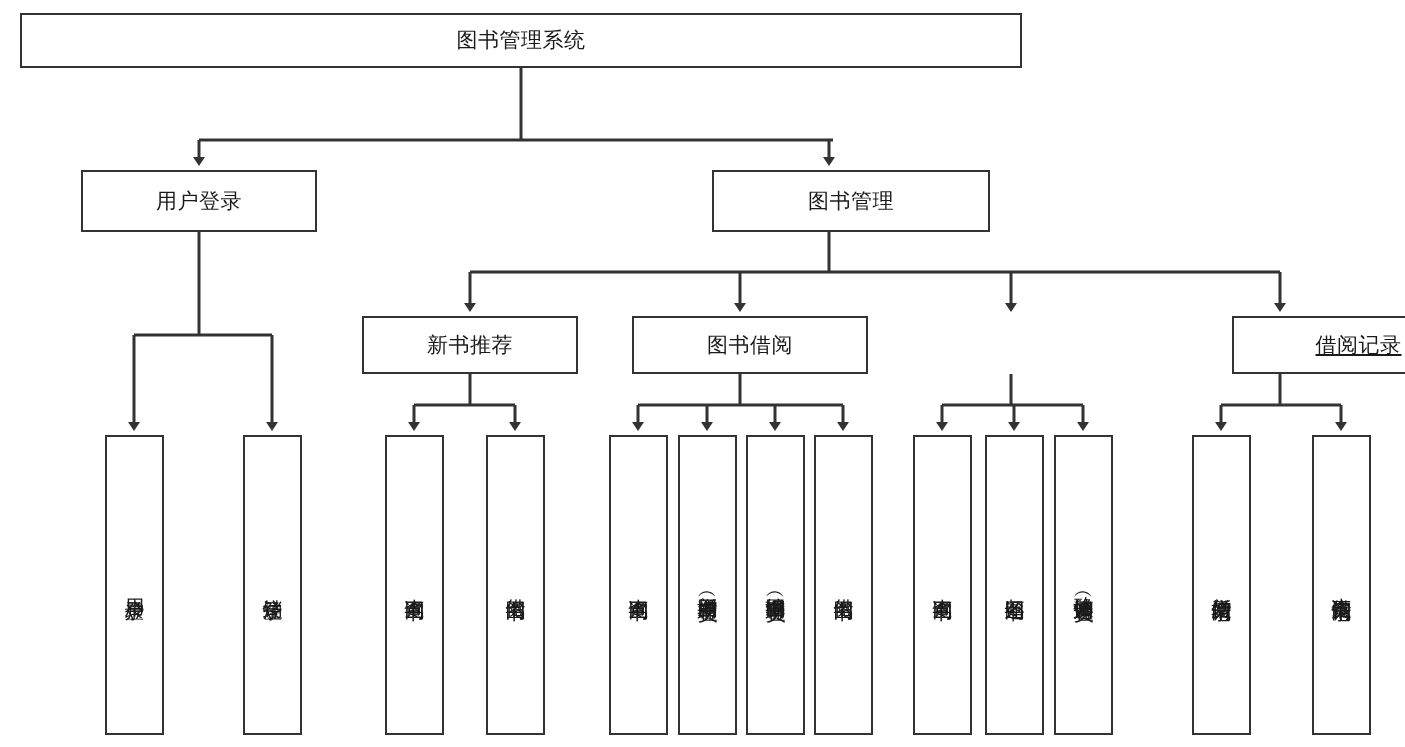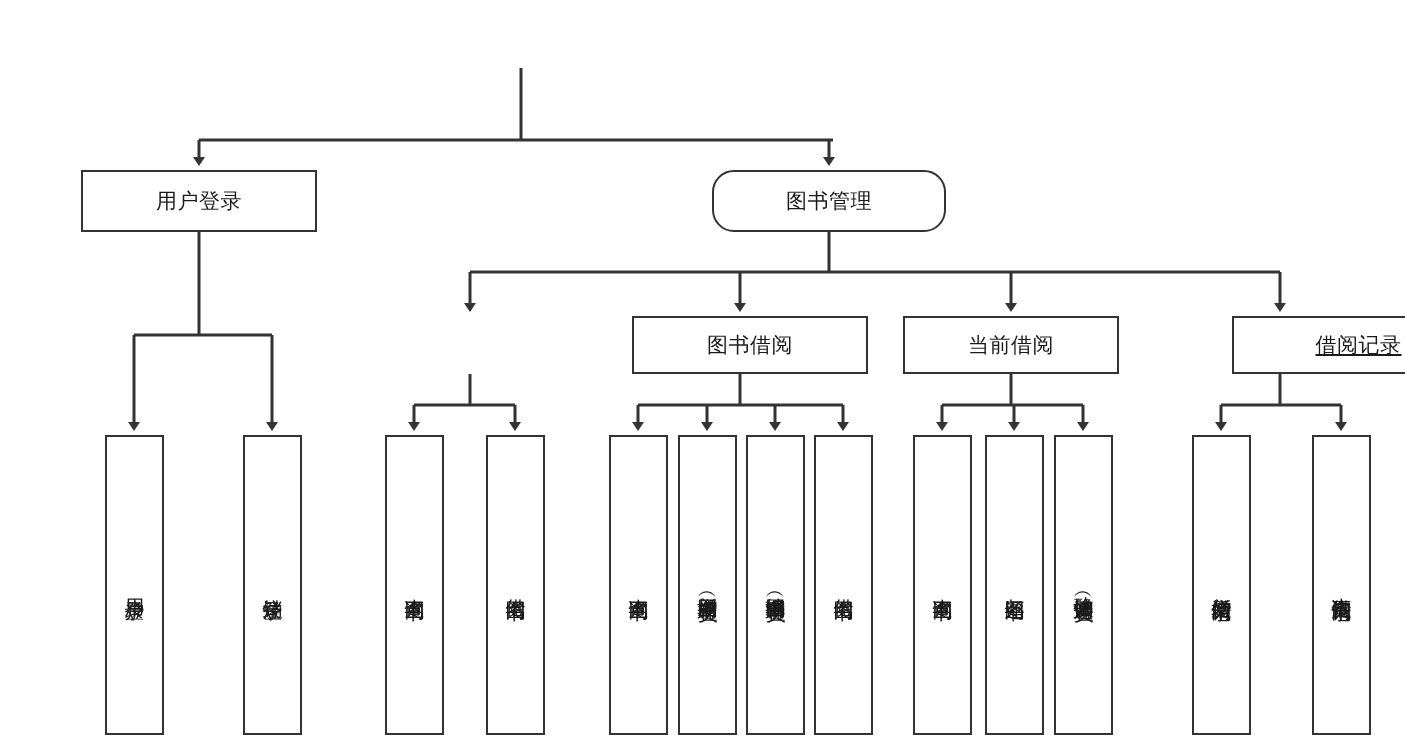--- a/index.html
+++ b/index.html
@@ -124,34 +124,37 @@
       <path d="M1014,405 L1014,423" marker-end="url(#arrow)"></path>
       <path d="M1083,405 L1083,423" marker-end="url(#arrow)"></path>
 
       <path d="M1280,374 L1280,405"></path>
       <path d="M1221,405 L1341,405"></path>
       <path d="M1221,405 L1221,423" marker-end="url(#arrow)"></path>
       <path d="M1341,405 L1341,423" marker-end="url(#arrow)"></path>
     </g>
   </svg>
 
+  <div class="node horiz root" style="left:20px; top:13px; width:1002px; height:55px;">
+    <span class="node-label">图书管理系统</span>
+  </div>
 
   <div class="node horiz" style="left:81px; top:170px; width:236px; height:62px;">
     <span class="node-label">用户登录</span>
   </div>
-  <div class="node horiz" style="left:712px; top:170px; width:234px; height:62px;border-radius:22px;">
+  <div class="node horiz" style="left:712px; top:170px; width:278px; height:62px;">
     <span class="node-label">图书管理</span>
   </div>
 
+  <div class="node horiz" style="left:362px; top:316px; width:216px; height:58px;">
+    <span class="node-label">新书推荐</span>
+  </div>
   <div class="node horiz" style="left:632px; top:316px; width:236px; height:58px;">
     <span class="node-label">图书借阅</span>
   </div>
-  <div class="node horiz" style="left:903px; top:316px; width:216px; height:58px;">
-    <span class="node-label">当前借阅</span>
-  </div>
   <div class="node horiz" style="left:1232px; top:316px; width:253px; height:58px;text-decoration:underline;">
     <span class="node-label">借阅记录</span>
   </div>
 
   <div class="node vert" style="left:105px; top:435px; width:59px; height:300px;">
     <span class="node-label">用户登录</span>
   </div>
   <div class="node vert" style="left:243px; top:435px; width:59px; height:300px;">
     <span class="node-label">注销登录</span>
   </div>

